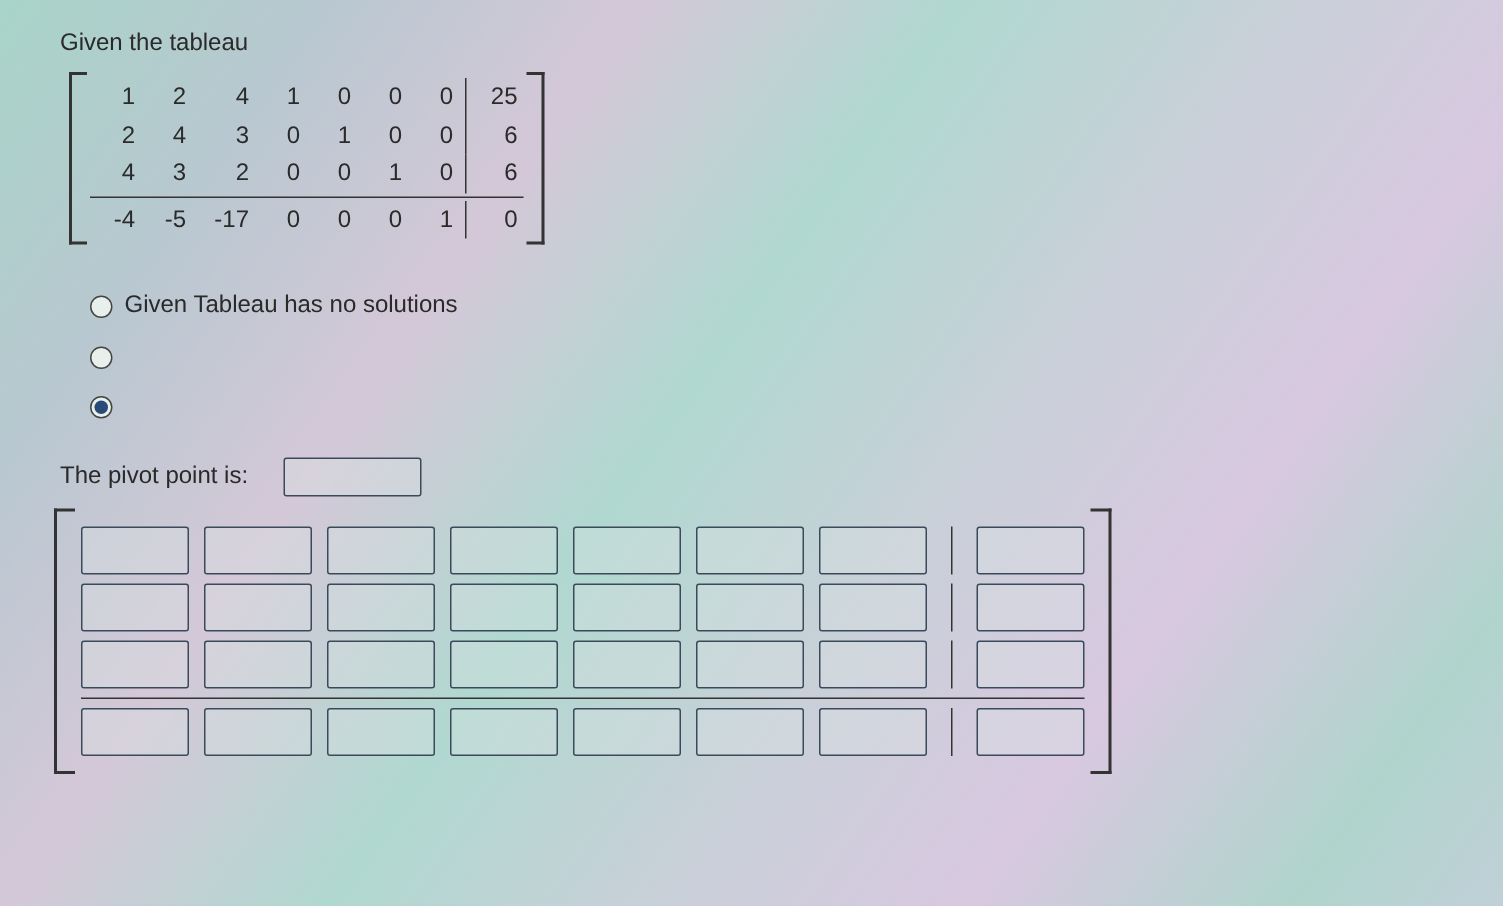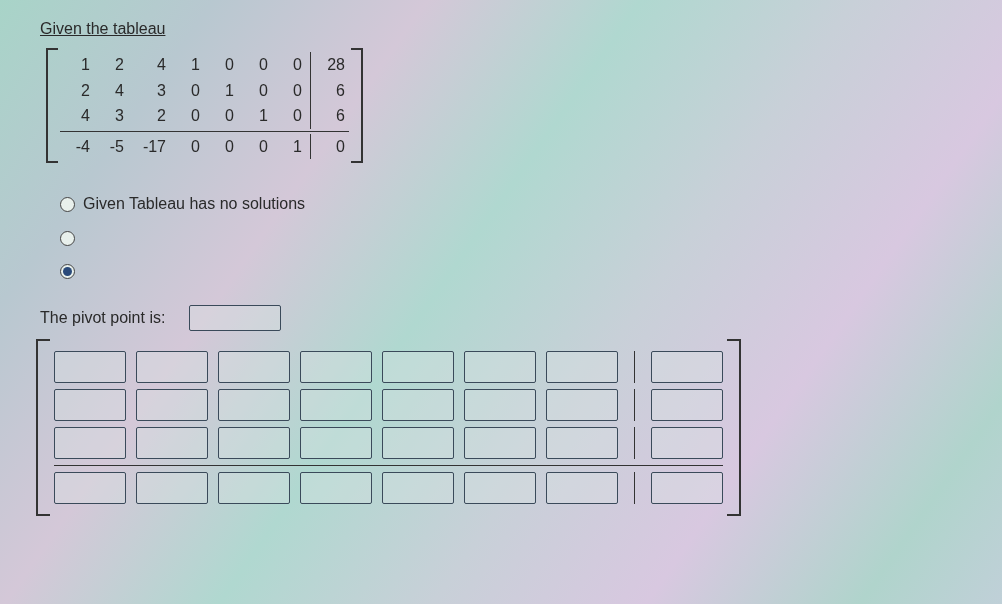--- a/index.html
+++ b/index.html
@@ -8,21 +8,20 @@
     font-family: "Segoe UI", Arial, sans-serif;
     font-size: 16px;
     color: #2a2a2a;
     background: linear-gradient(125deg, #a8d4c8 0%, #b8c8d0 15%, #d4c8d8 30%, #b0d8d0 45%, #c8d0d8 60%, #d8c8e0 75%, #b0d4cc 90%, #c0d0d8 100%);
     min-height: 564px;
     width: 922px;
   }
   .prompt {
     font-weight: 500;
     margin-bottom: 14px;
-    text-decoration: underline;
   }
   .tableau-wrap {
     display: inline-block;
     position: relative;
     margin-left: 20px;
     margin-bottom: 18px;
   }
   .tableau-row {
     display: flex;
     align-items: center;
@@ -148,21 +147,21 @@
 
   <div class="tableau-row">
     <span class="tableau-cell w30">1</span>
     <span class="tableau-cell w30">2</span>
     <span class="tableau-cell w36">4</span>
     <span class="tableau-cell w30">1</span>
     <span class="tableau-cell w30">0</span>
     <span class="tableau-cell w30">0</span>
     <span class="tableau-cell w30">0</span>
     <span class="vbar"></span>
-    <span class="tableau-cell w30">28</span>
+    <span class="tableau-cell w30">25</span>
   </div>
   <div class="tableau-row">
     <span class="tableau-cell w30">2</span>
     <span class="tableau-cell w30">4</span>
     <span class="tableau-cell w36">3</span>
     <span class="tableau-cell w30">0</span>
     <span class="tableau-cell w30">1</span>
     <span class="tableau-cell w30">0</span>
     <span class="tableau-cell w30">0</span>
     <span class="vbar"></span>

